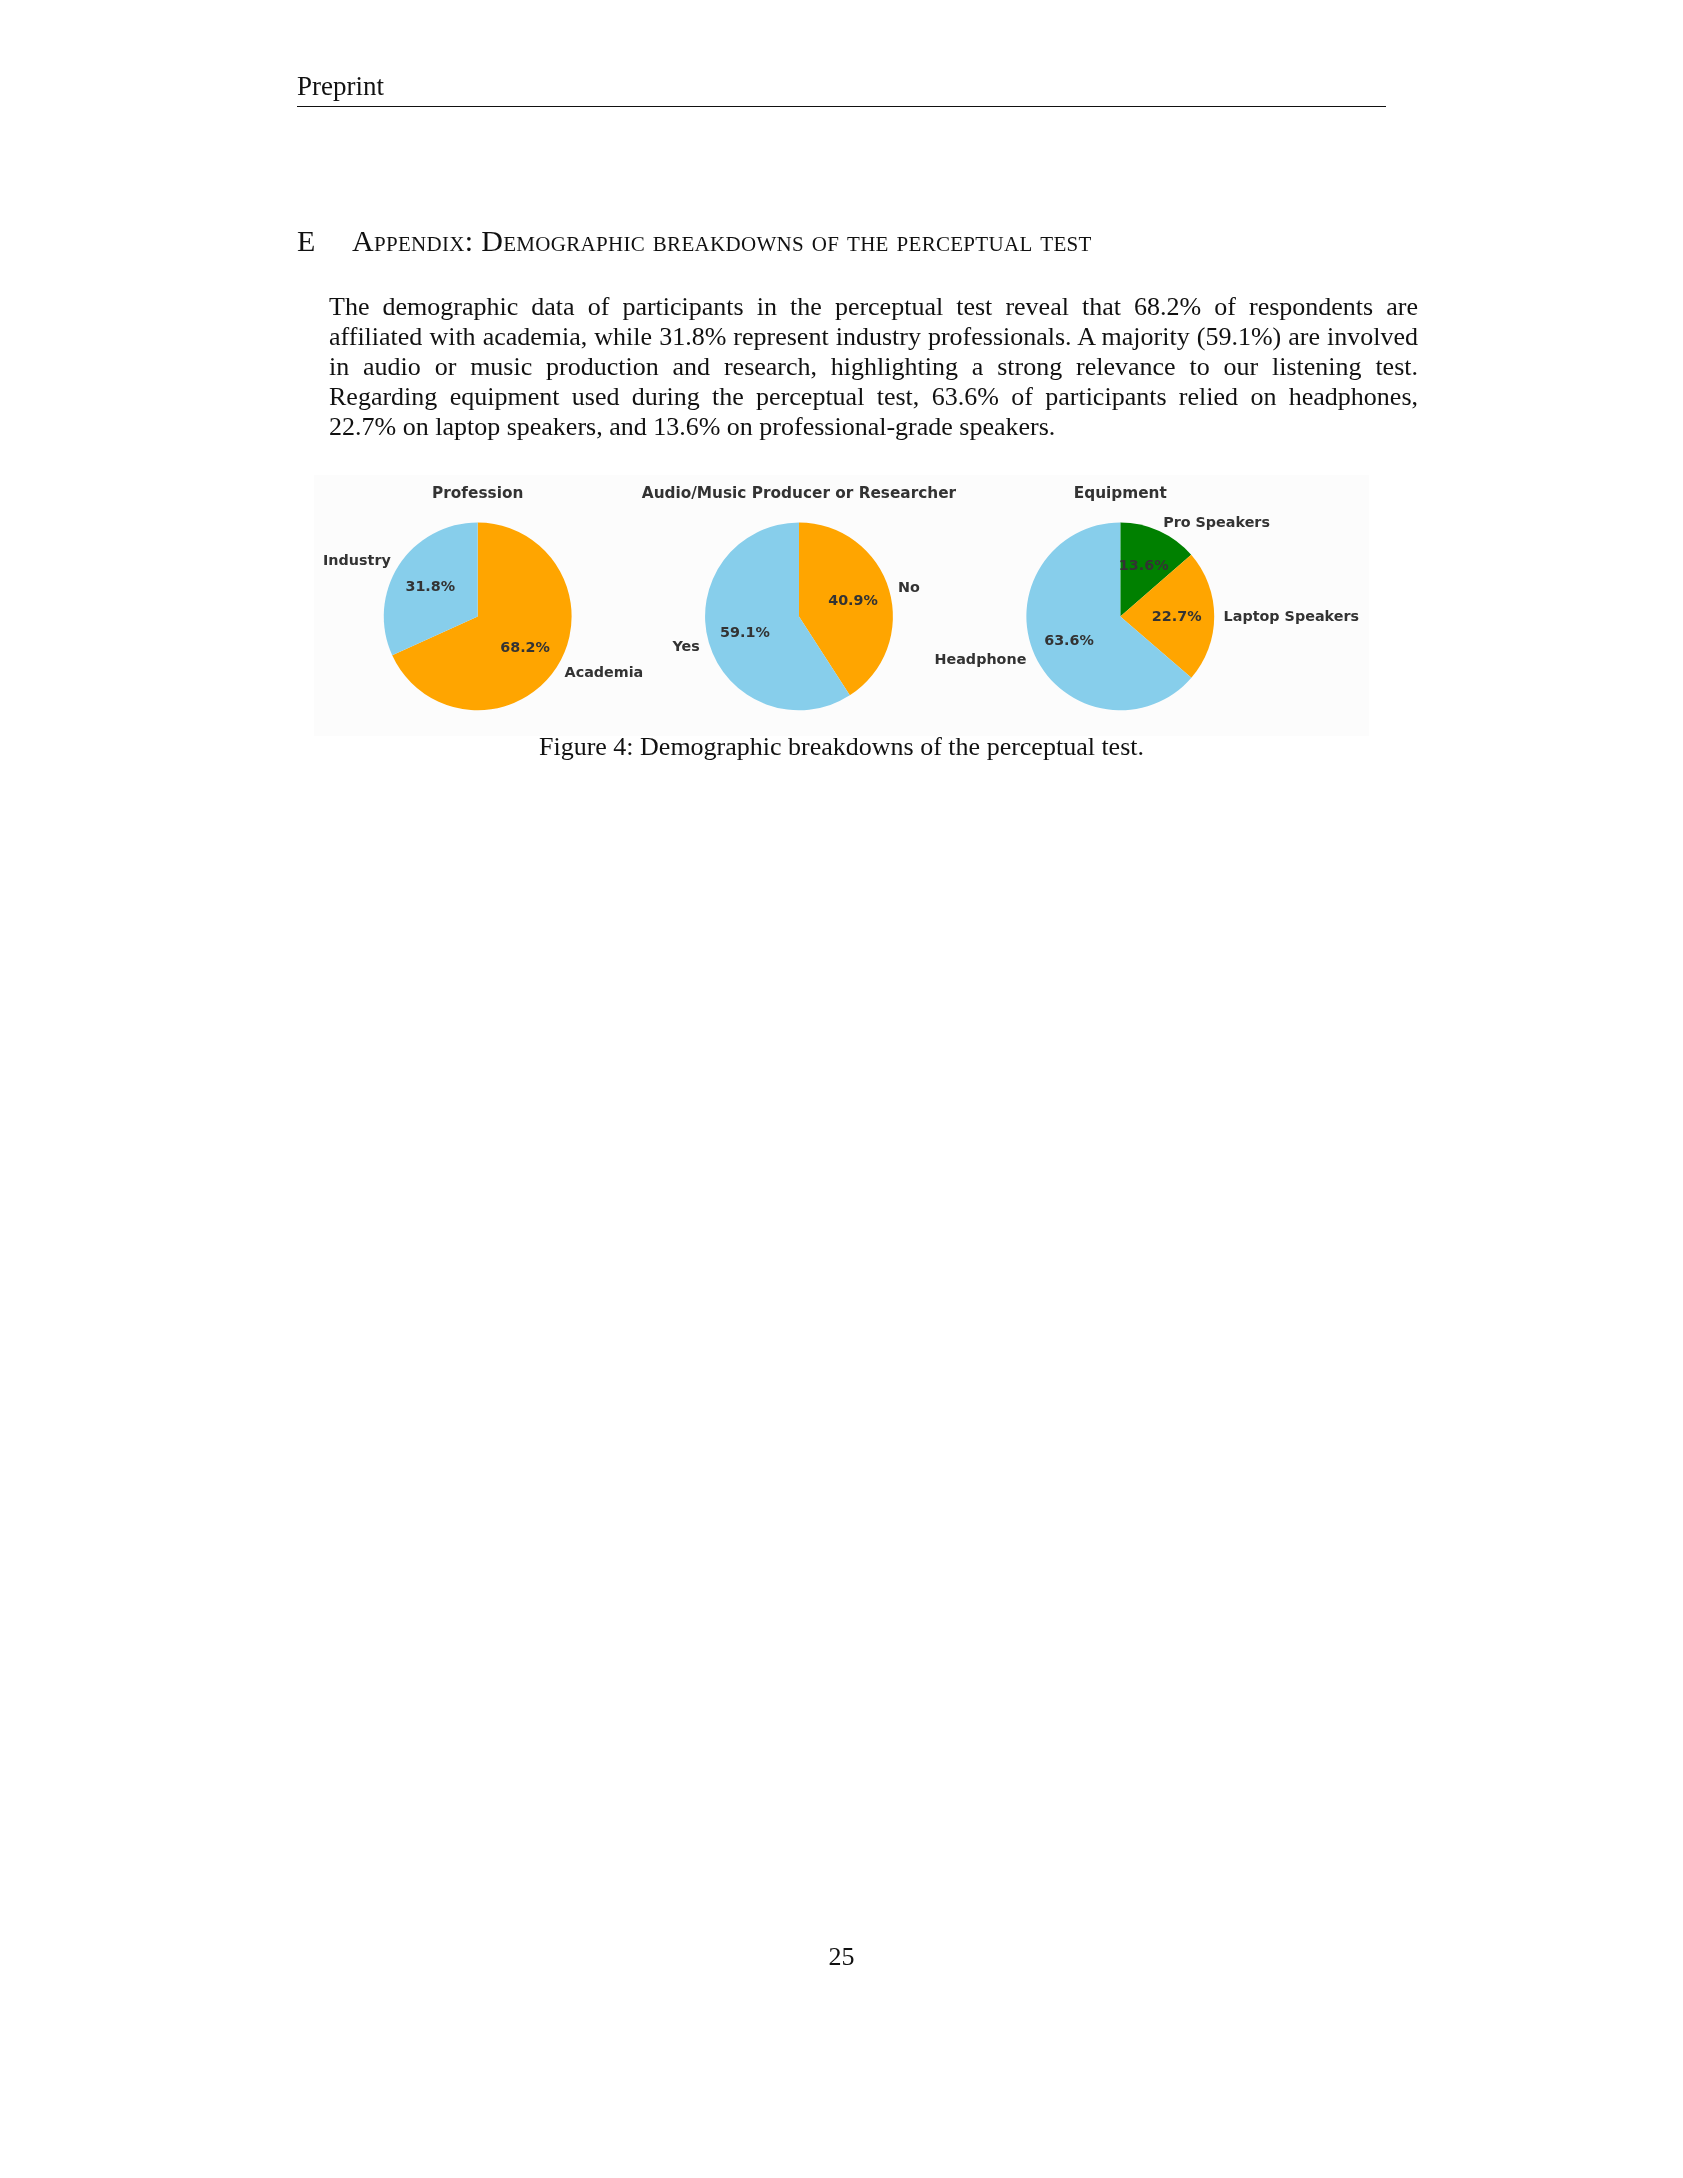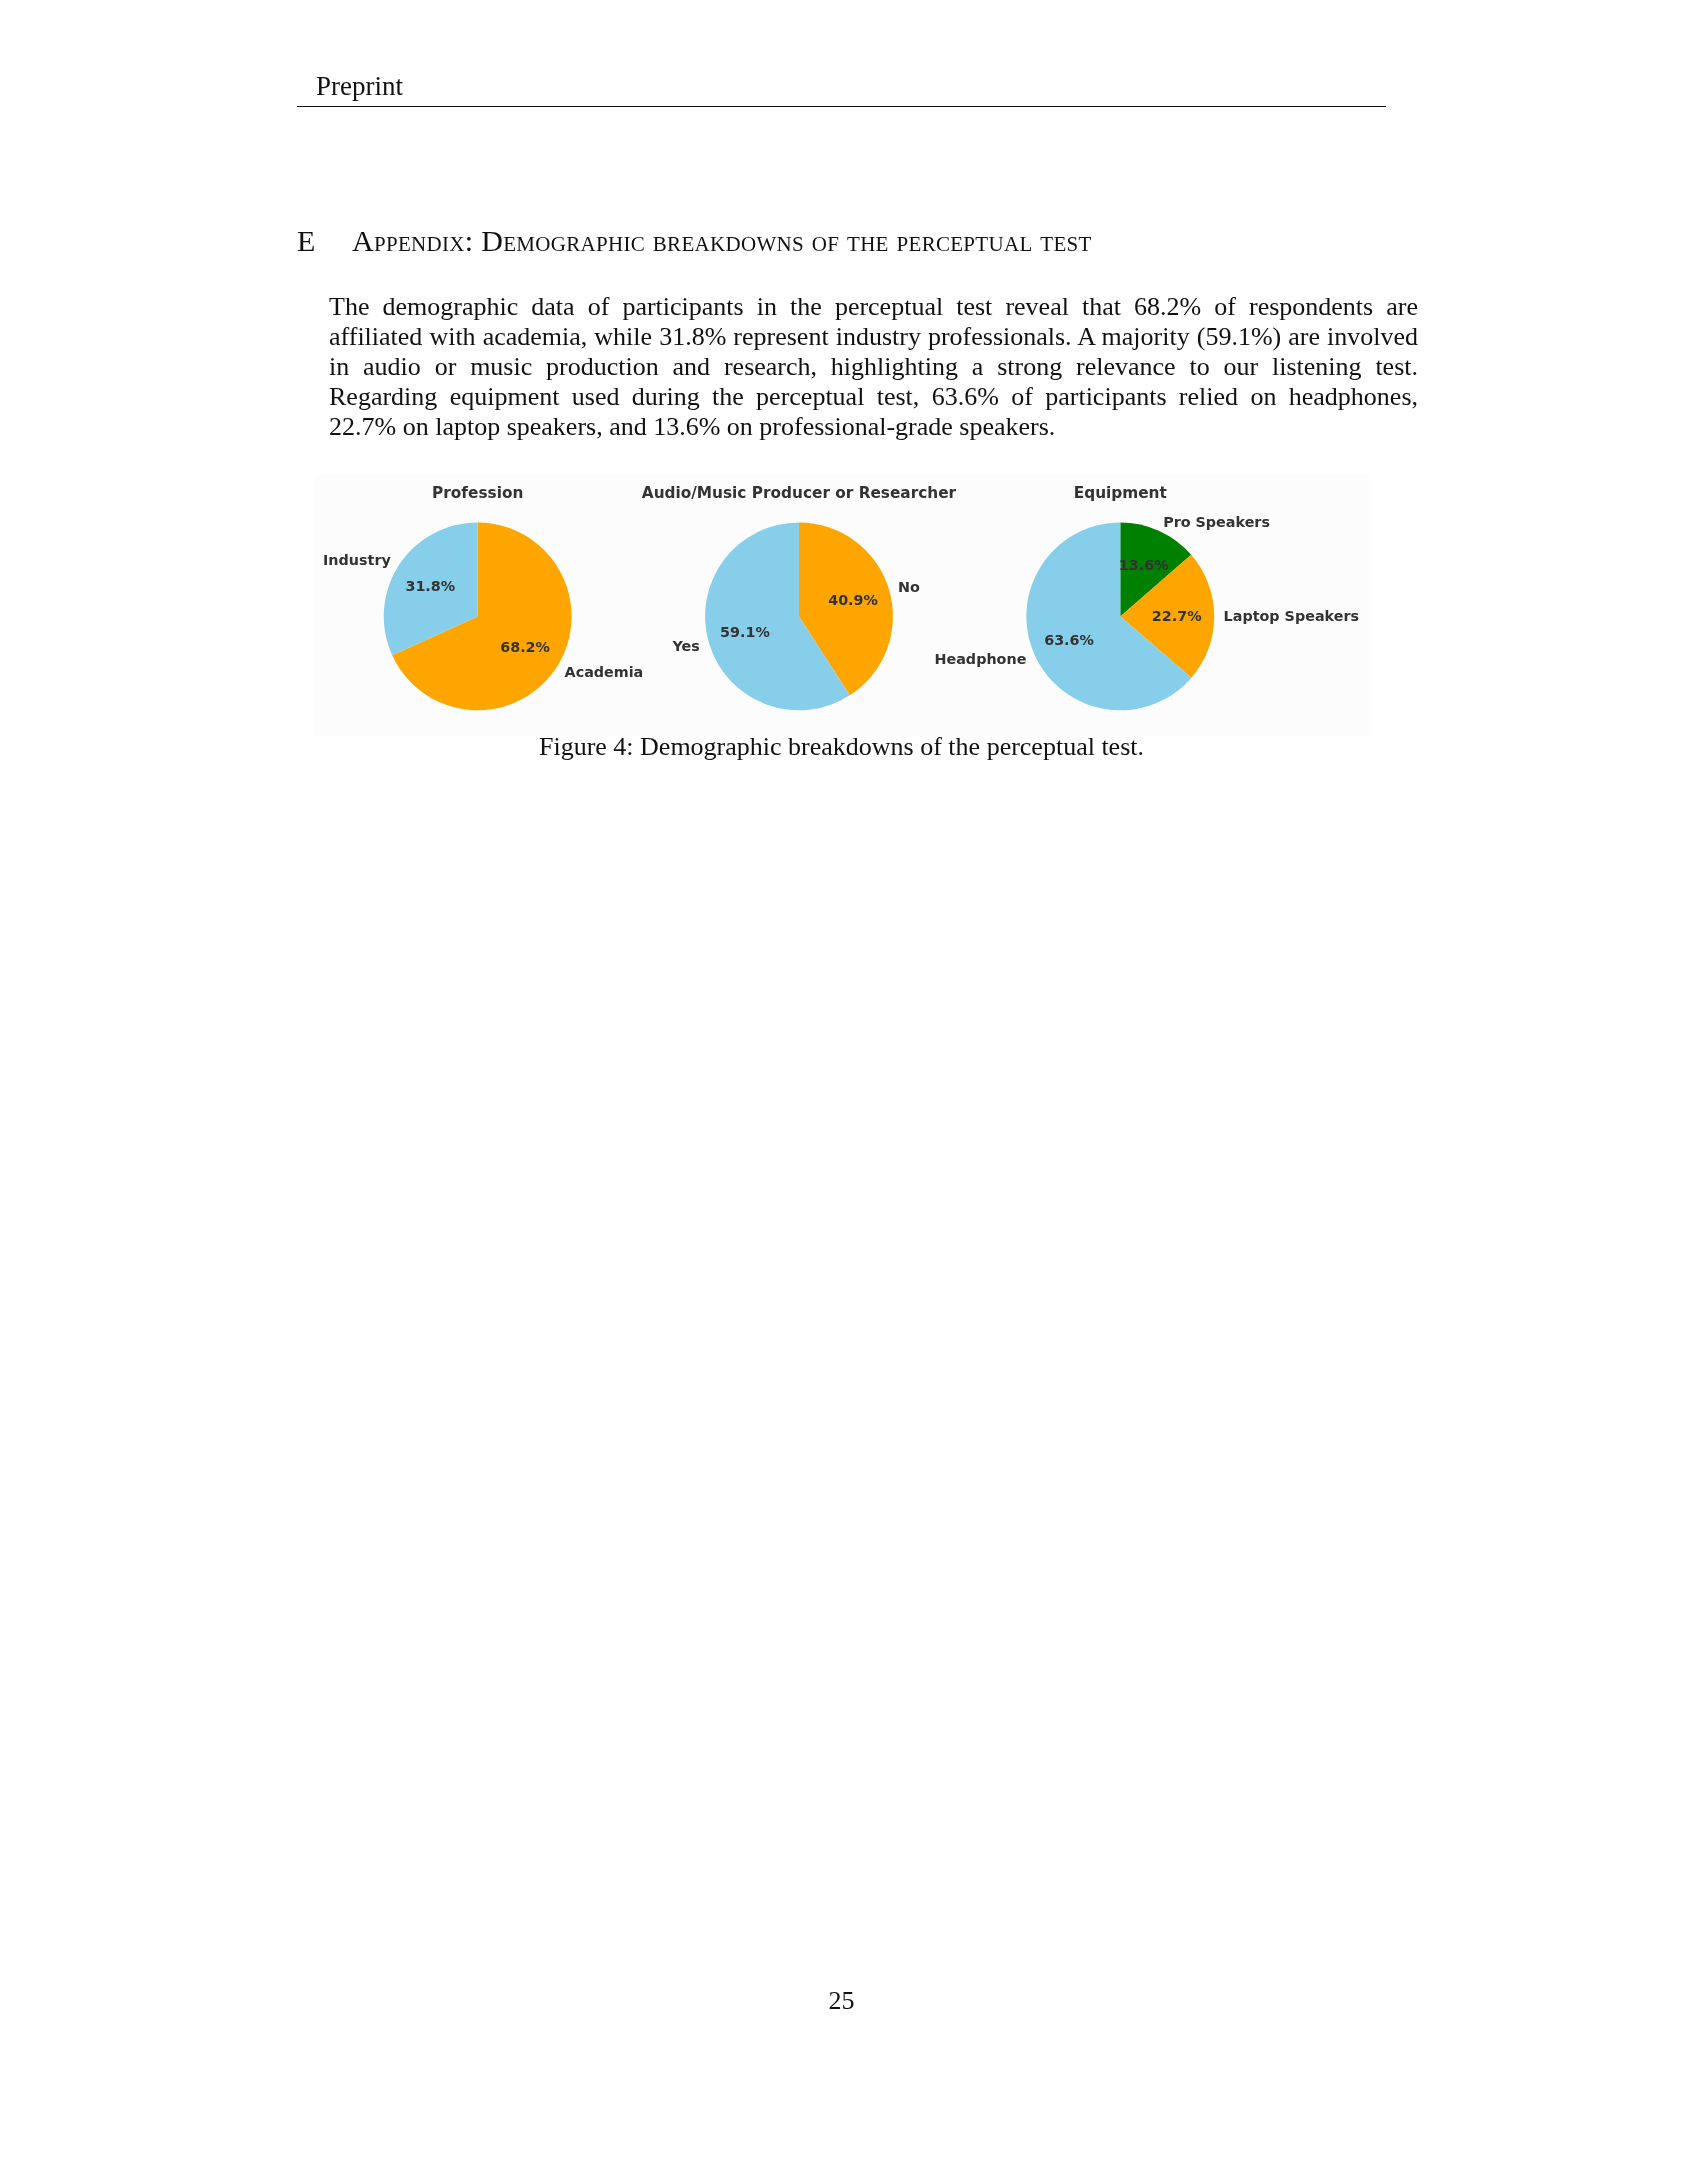--- a/index.html
+++ b/index.html
@@ -2,21 +2,21 @@
 <html><head>
   <meta charset="utf-8">
   <style>
     html, body { margin: 0; padding: 0; background: #ffffff; }
     body {
       width: 1683px; height: 2178px; position: relative; overflow: hidden;
       font-family: "Liberation Serif", "DejaVu Serif", serif; color: #111;
     }
     .running-head {
       position: absolute; left: 297px; top: 71px; width: 1089px;
-      font-size: 27px; line-height: 30px; margin-left: 19px;
+      font-size: 27px; line-height: 30px;
     }
     .head-rule {
       position: absolute; left: 297px; top: 106px; width: 1089px; height: 0;
       border-top: 1.6px solid #111;
     }
     .section-heading {
       position: absolute; left: 297px; top: 223px; width: 1089px;
       font-size: 30px; line-height: 36px; white-space: nowrap;
       font-variant: small-caps; letter-spacing: 0.3px;
     }
@@ -37,21 +37,21 @@
       fill: #333333;
     }
     .chart-title { font-size: 15.5px; }
     .slice-label { font-size: 14.5px; }
     .pct-label { font-size: 14.5px; }
     .caption {
       position: absolute; left: 297px; top: 732px; width: 1089px; text-align: center;
       font-size: 26px; line-height: 30px;
     }
     .page-number {
-      position: absolute; left: 297px; top: 1986px; width: 1089px; text-align: center;
+      position: absolute; left: 297px; top: 1942px; width: 1089px; text-align: center;
       font-size: 26px; line-height: 30px;
     }
   </style>
 </head>
 <body>
 
 <div class="running-head">Preprint</div>
 <div class="head-rule"></div>
 
 <div class="section-heading">

